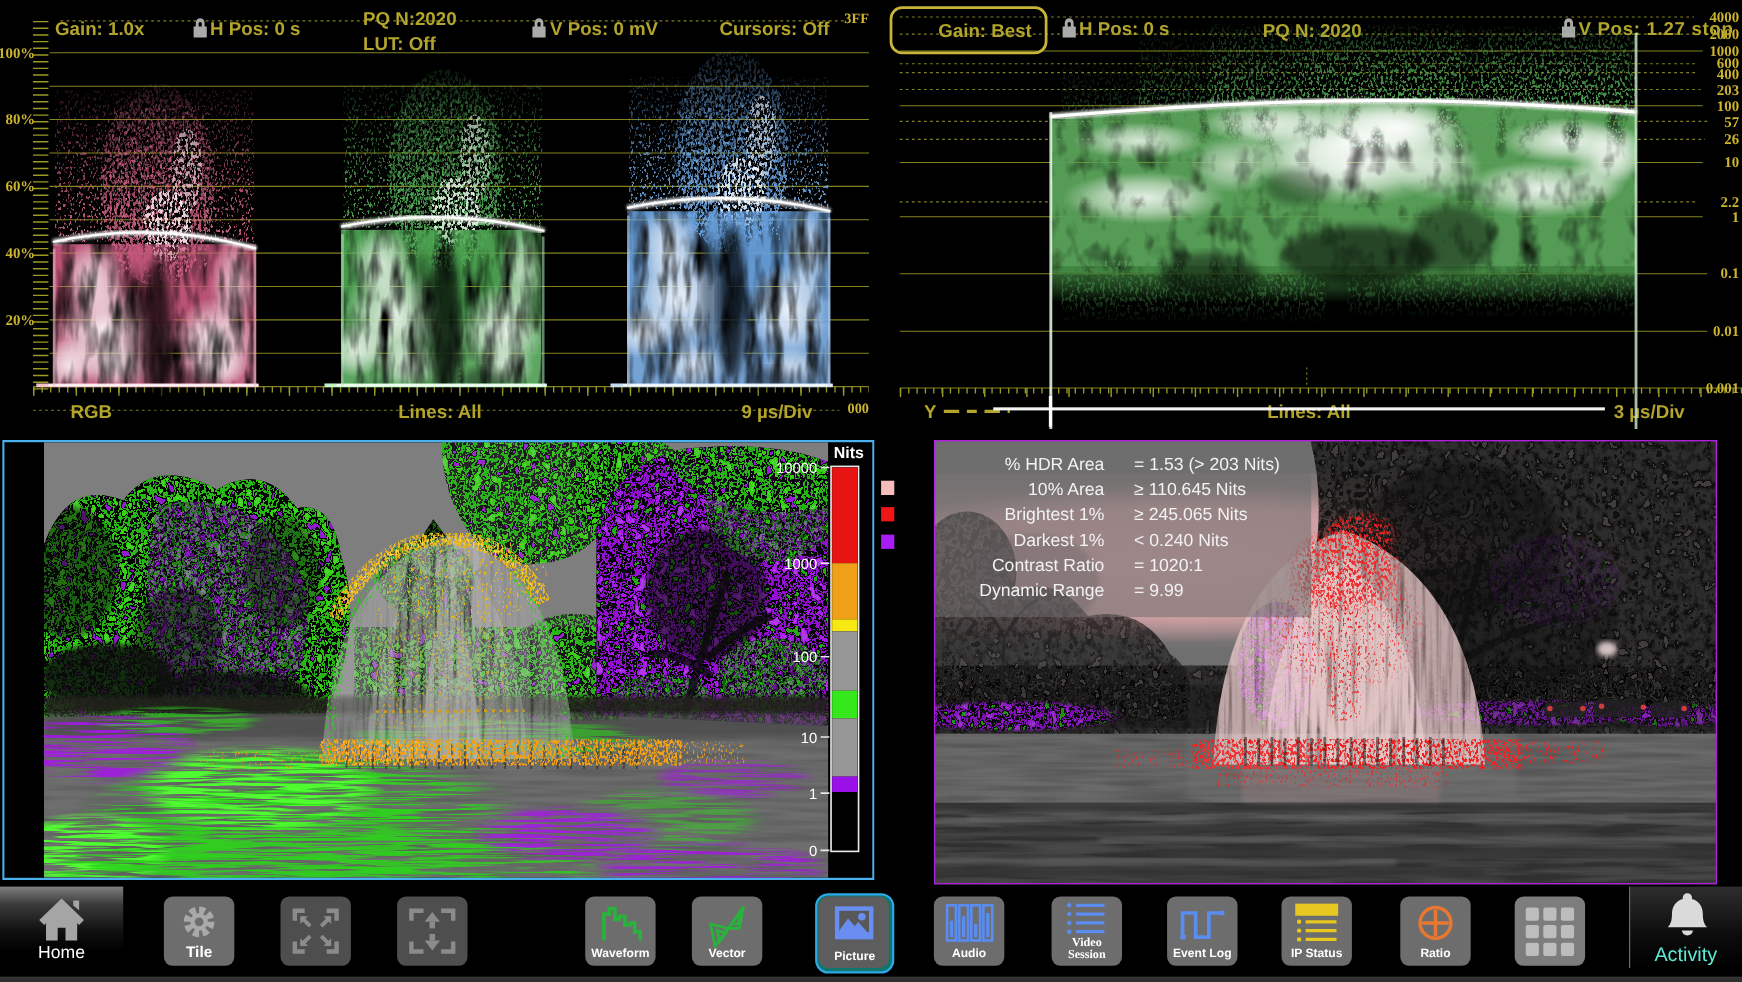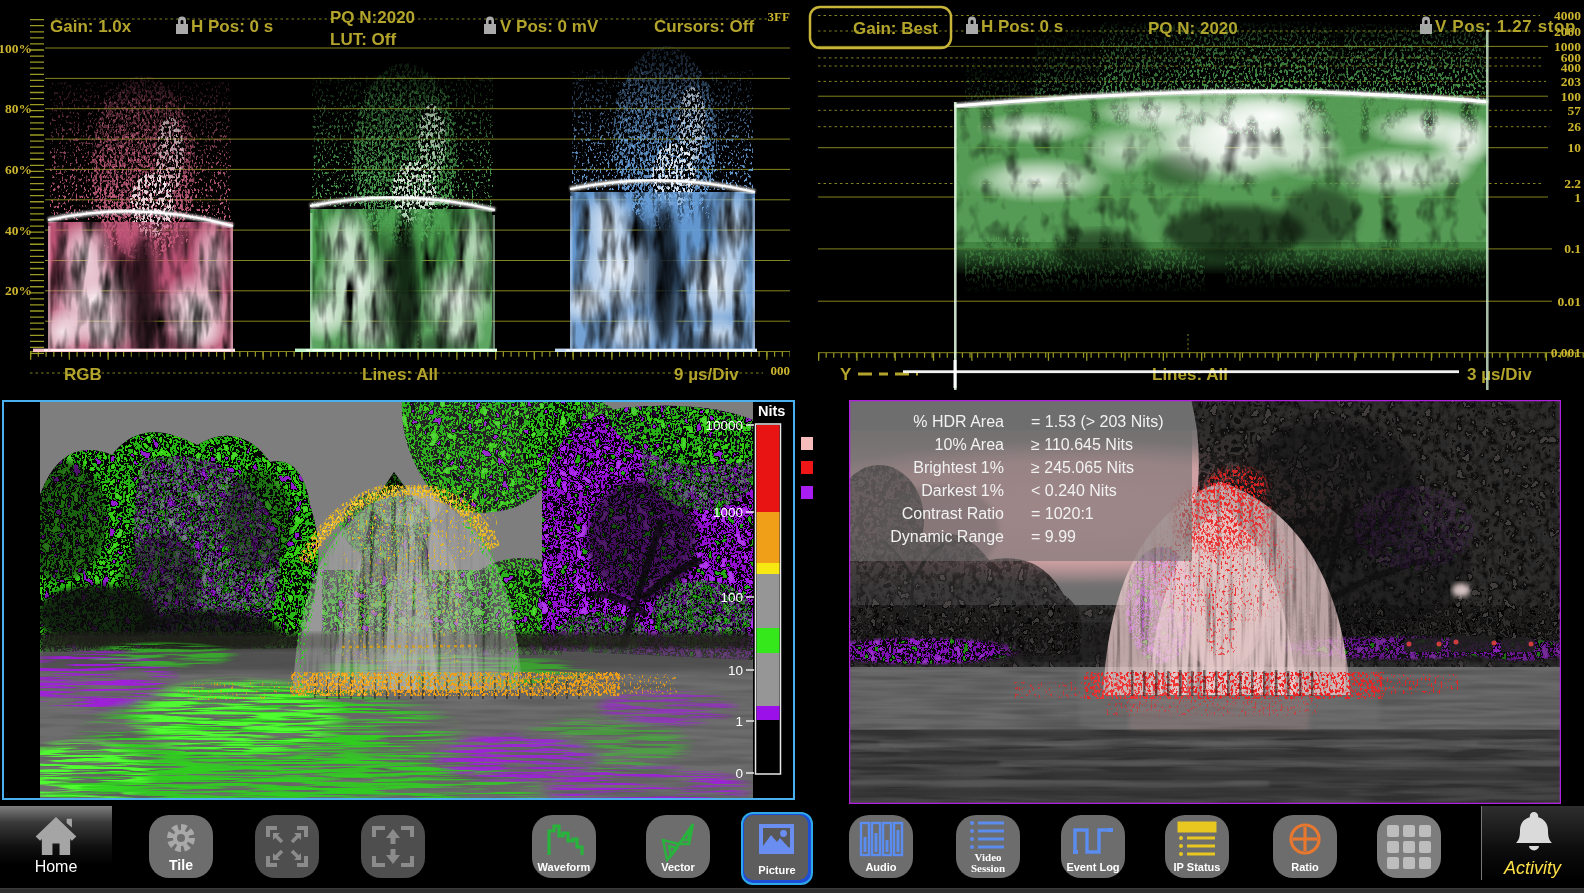--- a/index.html
+++ b/index.html
@@ -9,27 +9,27 @@
 #wfL{top:2px;left:0;width:793px;height:390px;}
 #wfR{top:2px;left:800px;width:784px;height:390px;}
 #picL{top:400px;left:2px;width:793px;height:400px;}
 #picR{top:400px;left:831px;width:712px;height:404px;margin-left:18px;}
 .chip{width:12px;height:13px;left:801px;}
 #toolbar{top:806px;left:0;width:1584px;height:74px;background:#000;}
 #botstrip{top:888px;left:0;width:1584px;height:5px;background:#303030;border-top:1px solid #3a3a3a;}
 #homeblk{top:806px;left:0;width:112px;height:74px;background:linear-gradient(#7e7e7e 0%,#3a3a3a 22%,#101010 55%,#000 80%);}
 #homelbl{top:858px;left:0;width:112px;text-align:center;color:#fff;font-size:16px;}
 #actblk{top:806px;left:1481px;width:103px;height:74px;background:linear-gradient(#2e2e2e 0%,#0c0c0c 60%,#000 100%);border-left:1px solid #777;}
-#actlbl{top:858px;left:1481px;width:103px;text-align:center;color:#fde047;font-size:18px;font-style:italic;}
-.btn{position:absolute;top:815px;width:64px;height:63px;border-radius:20px;background:#6d6d6d;}
+#actlbl{top:858px;left:1481px;width:103px;text-align:center;color:#5eead4;font-size:18px;}
+.btn{position:absolute;top:815px;width:64px;height:63px;border-radius:8px;background:#6d6d6d;}
 .btn.dis{background:#4e4e4e;}
 .btn .lbl{position:absolute;bottom:5px;left:0;width:100%;text-align:center;color:#fff;
  font-size:11px;font-weight:bold;line-height:11px;}
 .btn.two .lbl{bottom:4px;font-family:Liberation Serif, serif;}
-#pictbtn{top:812px;left:741px;width:68px;height:69px;border-radius:12px;border:2px solid #2ea8e8;background:#1d4ed8;}
+#pictbtn{top:812px;left:741px;width:68px;height:69px;border-radius:12px;border:2px solid #2ea8e8;background:#0f766e;}
 #pictbtn .inner{position:absolute;top:1px;left:1px;width:64px;height:65px;border-radius:9px;background:#5d5d5d;}
 svg{display:block;}
 </style>
 </head>
 <body>
 <div id="root">
 
  <div class="abs" id="wfL">
  <svg width="793" height="390" viewBox="0 0 793 390">
   <defs>
@@ -810,21 +810,21 @@
           <rect x="29.5" y="34" width="5" height="6"></rect>
    </g>
   </svg>
  </div>
  <div class="btn" style="left:532px">
   <svg width="64" height="50" viewBox="0 0 64 50">
    <path d="M17 40 V16 h5 V11 h5 v10 h4 v-3 h5 v8 h5 v-2 h4 v8 h5 v8" fill="none" stroke="#28b43c" stroke-width="3.2"></path>
   </svg>
   <div class="lbl">Waveform</div>
  </div>
- <div class="btn" style="left:646px">
+ <div class="btn" style="left:629px">
   <svg width="64" height="50" viewBox="0 0 64 50">
    <g fill="none" stroke="#28b43c" stroke-width="2.4">
     <path d="M21 45 L33 29 L17 25 Z"></path>
     <path d="M25 41 L31 33 L23 31 Z"></path>
     <path d="M33 29 L47 9 L43 29 Z"></path>
     <path d="M36 25 L44 14 L42 25 Z"></path>
    </g>
   </svg>
   <div class="lbl">Vector</div>
  </div>

